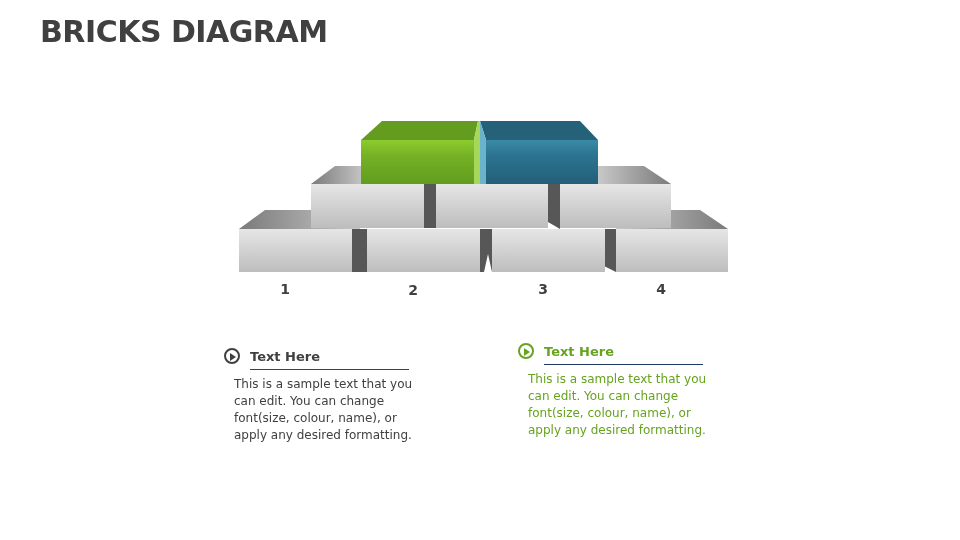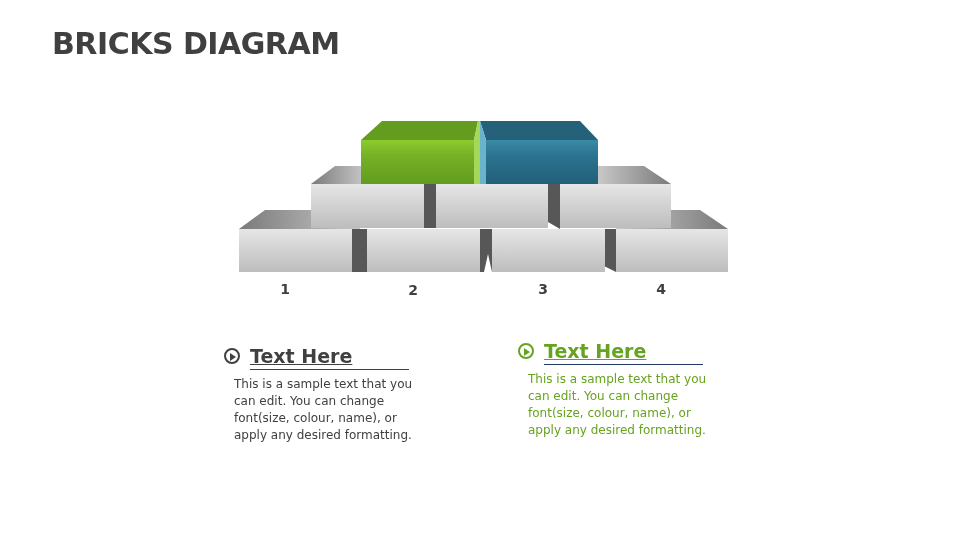--- a/index.html
+++ b/index.html
@@ -1,24 +1,24 @@
 <!DOCTYPE html>
 <html><head>
 <meta charset="utf-8">
 <style>
   html, body { margin: 0; padding: 0; }
   body { width: 960px; height: 540px; background: #ffffff; position: relative; overflow: hidden; font-family: "DejaVu Sans", "Liberation Sans", sans-serif; }
-  .title { position: absolute; left: 40px; top: 14px; font-size: 30px; font-weight: bold; color: #404040; letter-spacing: -0.5px; margin: 12px; }
+  .title { position: absolute; left: 40px; top: 14px; font-size: 30px; font-weight: bold; color: #404040; letter-spacing: -0.5px; margin: 0; }
   svg.bricks { position: absolute; left: 0; top: 0; }
   .num { position: absolute; font-size: 14px; font-weight: bold; color: #404040; width: 20px; text-align: center; }
   .block { position: absolute; width: 200px; }
   .block .head { display: flex; align-items: center; height: 22px; }
   .block .play { width: 16px; height: 16px; border-radius: 50%; border: 2px solid #404040; box-sizing: border-box; position: relative; margin-right: 10px; flex: none; }
   .block .play::after { content: ""; position: absolute; left: 4px; top: 2.5px; border-left: 6px solid #404040; border-top: 4px solid transparent; border-bottom: 4px solid transparent; }
-  .block .heading { font-size: 19px; font-weight: bold; color: #404040; text-decoration: underline; }
+  .block .heading { font-size: 13px; font-weight: bold; color: #404040; }
   .block .rule { height: 1px; background: #404040; margin: 2px 0 0 26px; width: 159px; }
   .block .body { margin: 6px 0 0 10px; font-size: 12px; line-height: 17px; color: #404040; width: 180px; }
   .block.green .play { border-color: #66a31f; }
   .block.green .play::after { border-left-color: #66a31f; }
   .block.green .heading, .block.green .body { color: #66a31f; }
   .block.green .rule { background: #1f3864; }
 </style>
 </head>
 <body>
 

